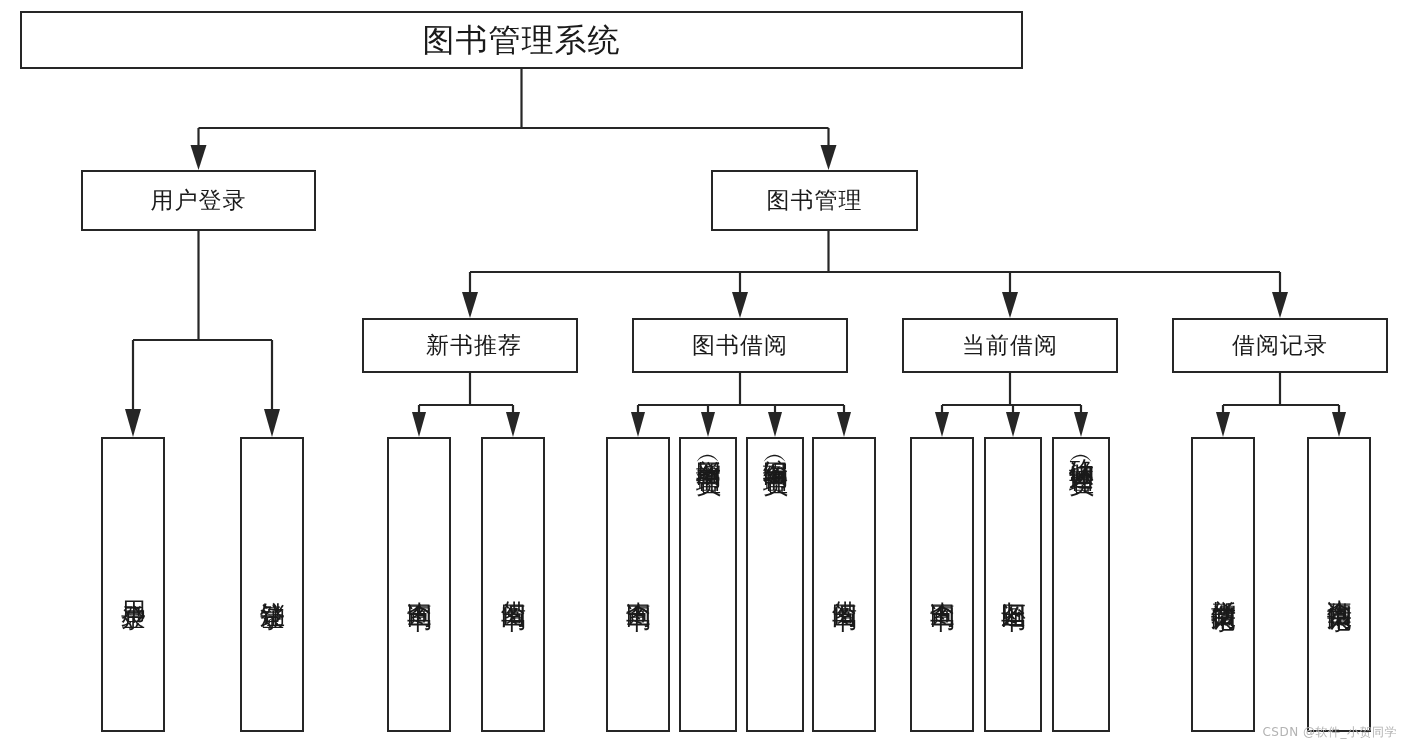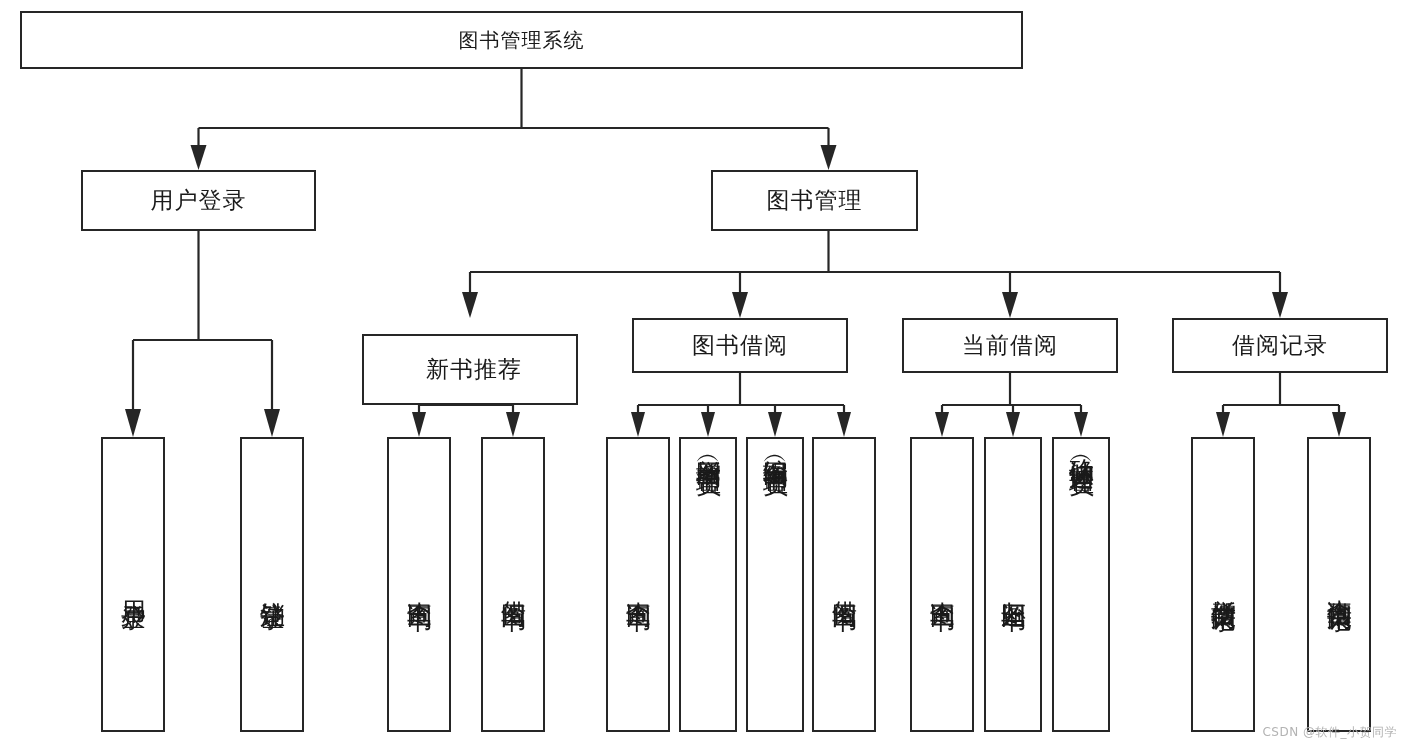--- a/index.html
+++ b/index.html
@@ -55,21 +55,21 @@
     color: #1a1a1a;
     white-space: nowrap;
   }
   
   .node.h .label {
     font-size: 23px;
     letter-spacing: 1px;
     line-height: 1;
   }
   .node.root .label {
-    font-size: 20px;
+    font-size: 32px;
   }
   
   .node.v {
     align-items: flex-start;
     justify-content: center;
     padding-top: 0;
   }
   .node.v .label {
     writing-mode: vertical-rl;
     text-orientation: upright;
@@ -170,21 +170,21 @@
     <span class="label">图书管理系统</span>
   </div>
 
   <div class="node h" style="left:81px; top:170px; width:235px; height:61px;">
     <span class="label">用户登录</span>
   </div>
   <div class="node h" style="left:711px; top:170px; width:207px; height:61px;">
     <span class="label">图书管理</span>
   </div>
 
-  <div class="node h" style="left:362px; top:334px; width:216px; height:71px;padding-left:8px;">
+  <div class="node h" style="left:362px; top:318px; width:216px; height:55px;padding-left:8px;">
     <span class="label">新书推荐</span>
   </div>
   <div class="node h" style="left:902px; top:318px; width:216px; height:55px;">
     <span class="label">当前借阅</span>
   </div>
   <div class="node h" style="left:632px; top:318px; width:216px; height:55px;">
     <span class="label">图书借阅</span>
   </div>
   <div class="node h" style="left:1172px; top:318px; width:216px; height:55px;">
     <span class="label">借阅记录</span>

